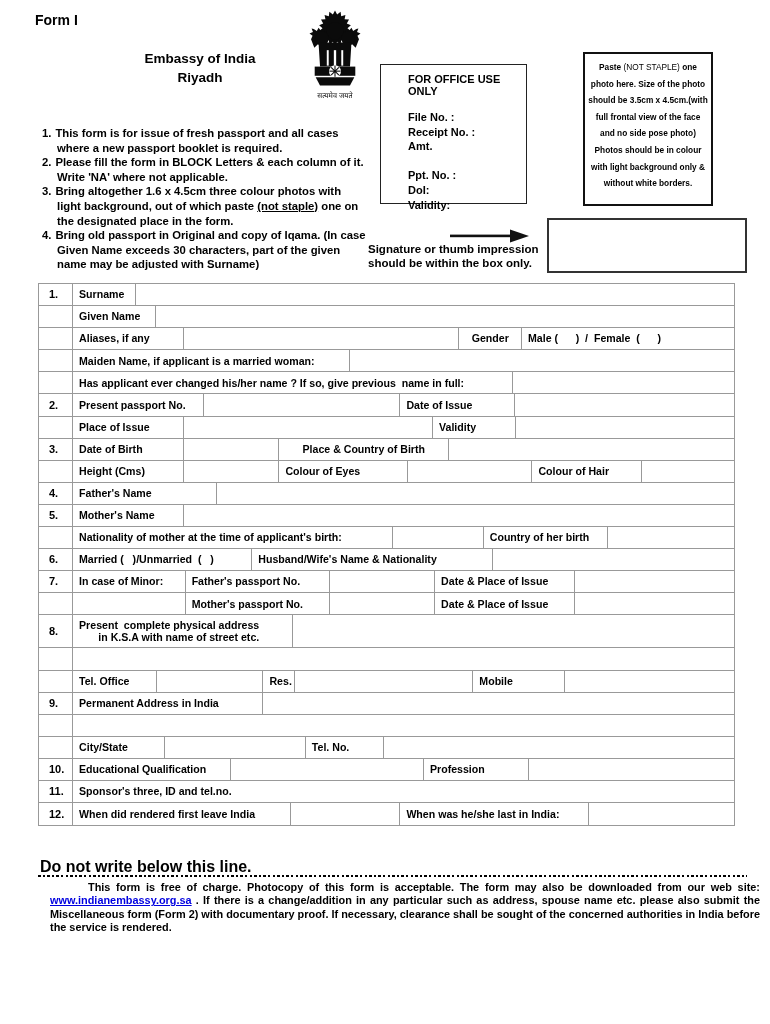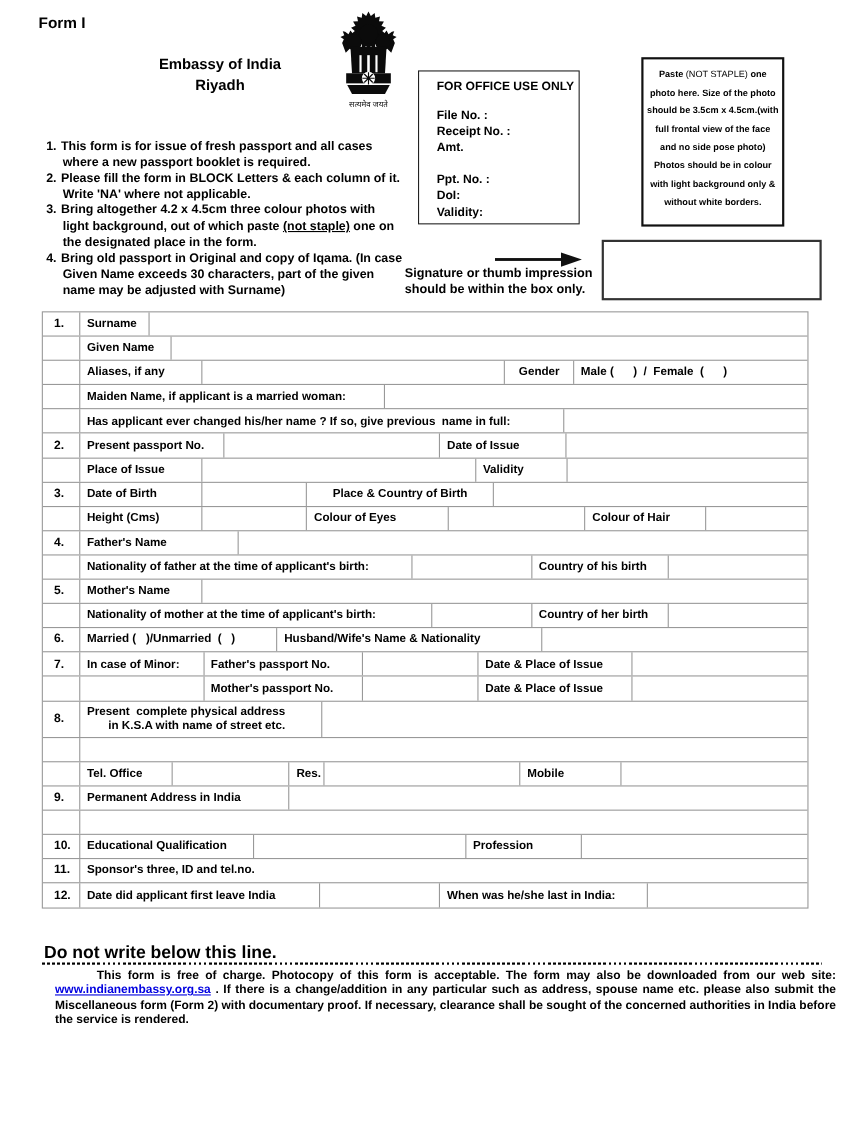--- a/index.html
+++ b/index.html
@@ -8,21 +8,21 @@
   .page { position:relative; width:770px; height:1024px; background:#fff; overflow:hidden; }
 
   .form-label { position:absolute; left:35px; top:12px; font-size:14px; font-weight:bold; }
 
   .title-block { position:absolute; left:75px; top:50px; width:250px; text-align:center;
                  font-size:13.5px; font-weight:bold; line-height:18.5px; }
 
   .emblem { position:absolute; left:306px; top:8px; }
 
   .office-box { position:absolute; left:380px; top:64px; width:147px; height:140px;
-                border:1.5px solid #222; padding:8px 4px 0 16px; }
+                border:1.5px solid #222; padding:8px 4px 0 27px; }
   .office-title { font-size:11px; font-weight:bold; margin-bottom:13px; }
   .office-line { font-size:11px; font-weight:bold; line-height:14.6px; min-height:14.6px; white-space:pre; }
 
   .photo-box { position:absolute; left:583px; top:52px; width:130px; height:154px;
                border:2px solid #111; padding:5px 3px; text-align:center;
                font-size:8.3px; line-height:16.6px; font-weight:bold; }
   .photo-box .r { font-weight:normal; }
 
   .instructions { position:absolute; left:42px; top:126px; width:324px; list-style:none;
                   font-size:11.3px; font-weight:bold; line-height:14.6px; }
@@ -103,21 +103,21 @@
   </div>
 
   <div class="photo-box">
     <span>Paste </span><span class="r">(NOT STAPLE)</span><span> one photo here.  Size of the photo should be 3.5cm x 4.5cm.(with full frontal view of the face and no side pose photo)</span>
     <div>Photos should be in colour with light background only &amp; without white borders.</div>
   </div>
 
   <ol class="instructions">
     <li><span class="n">1.</span><span>This form is for issue  of fresh passport and all cases  where a new passport booklet is required.</span><span class="u"></span><span></span></li>
     <li><span class="n">2.</span><span>Please fill the form in BLOCK Letters &amp; each column of it. Write 'NA' where not applicable.</span><span class="u"></span><span></span></li>
-    <li><span class="n">3.</span><span>Bring altogether 4.2 x 4.5cm three colour photos with light background, out of which paste </span><span class="u">(not staple)</span><span> one on the designated place in the form.</span></li>
+    <li><span class="n">3.</span><span>Bring altogether 1.6 x 4.5cm three colour photos with light background, out of which paste </span><span class="u">(not staple)</span><span> one on the designated place in the form.</span></li>
     <li><span class="n">4.</span><span>Bring old passport in Original and copy of Iqama. (In case Given Name exceeds 30 characters, part of  the given name may be adjusted with Surname)</span><span class="u"></span><span></span></li>
   </ol>
 
   <svg class="sig-arrow" width="80" height="14">
     <rect x="0" y="5.6" width="62" height="2.6" fill="#111"></rect>
     <polygon points="60,0.5 79,7 60,13.5" fill="#111"></polygon>
   </svg>
   <div class="sig-note">Signature or thumb impression
 should be within the box only.</div>
   <div class="sig-box"></div>
@@ -221,31 +221,20 @@
       <div class="trow">
         <div class="cell num" style="width: 4.9%;">
           <span>4.</span>
         </div>
         <div class="cell lbl" style="width: 20.7%;">
           <span>Father's Name</span>
         </div>
         <div class="cell blank" style="width: 74.4%;"></div>
       </div>
       <div class="trow">
-        <div class="cell num" style="width: 4.9%;"></div>
-        <div class="cell lbl" style="width: 43.5%;">
-          <span>Nationality of father at the time of applicant's birth:</span>
-        </div>
-        <div class="cell blank" style="width: 15.6%;"></div>
-        <div class="cell lbl" style="width: 17.9%;">
-          <span>Country of his birth</span>
-        </div>
-        <div class="cell blank" style="width: 18.1%;"></div>
-      </div>
-      <div class="trow">
         <div class="cell num" style="width: 4.9%;">
           <span>5.</span>
         </div>
         <div class="cell lbl" style="width: 15.9%;">
           <span>Mother's Name</span>
         </div>
         <div class="cell blank" style="width: 79.2%;"></div>
       </div>
       <div class="trow">
         <div class="cell num" style="width: 4.9%;"></div>
@@ -334,20 +323,31 @@
         <div class="cell lbl" style="width: 27.4%;">
           <span>Permanent Address in India</span>
         </div>
         <div class="cell blank" style="width: 67.7%;"></div>
       </div>
       <div class="trow">
         <div class="cell num" style="width: 4.9%;"></div>
         <div class="cell blank" style="width: 95.1%;"></div>
       </div>
       <div class="trow">
+        <div class="cell num" style="width: 4.9%;"></div>
+        <div class="cell lbl" style="width: 13.3%;">
+          <span>City/State</span>
+        </div>
+        <div class="cell blank" style="width: 20.2%;"></div>
+        <div class="cell lbl" style="width: 11.2%;">
+          <span>Tel. No.</span>
+        </div>
+        <div class="cell blank" style="width: 50.4%;"></div>
+      </div>
+      <div class="trow">
         <div class="cell num" style="width: 4.9%;">
           <span>10.</span>
         </div>
         <div class="cell lbl" style="width: 22.7%;">
           <span>Educational Qualification</span>
         </div>
         <div class="cell blank" style="width: 27.8%;"></div>
         <div class="cell lbl" style="width: 15.1%;">
           <span>Profession</span>
         </div>
@@ -359,21 +359,21 @@
         </div>
         <div class="cell lbl" style="width: 95.1%;">
           <span>Sponsor's three, ID and tel.no.</span>
         </div>
       </div>
       <div class="trow">
         <div class="cell num" style="width: 4.9%;">
           <span>12.</span>
         </div>
         <div class="cell lbl" style="width: 31.3%;">
-          <span>Date did applicant first leave India</span>
+          <span>When did rendered first leave India</span>
         </div>
         <div class="cell blank" style="width: 15.8%;"></div>
         <div class="cell lbl" style="width: 27.1%;">
           <span>When was he/she last in India:</span>
         </div>
         <div class="cell blank" style="width: 20.9%;"></div>
       </div>
     </div>
 
   <div class="no-write">Do not write below this line.</div>

